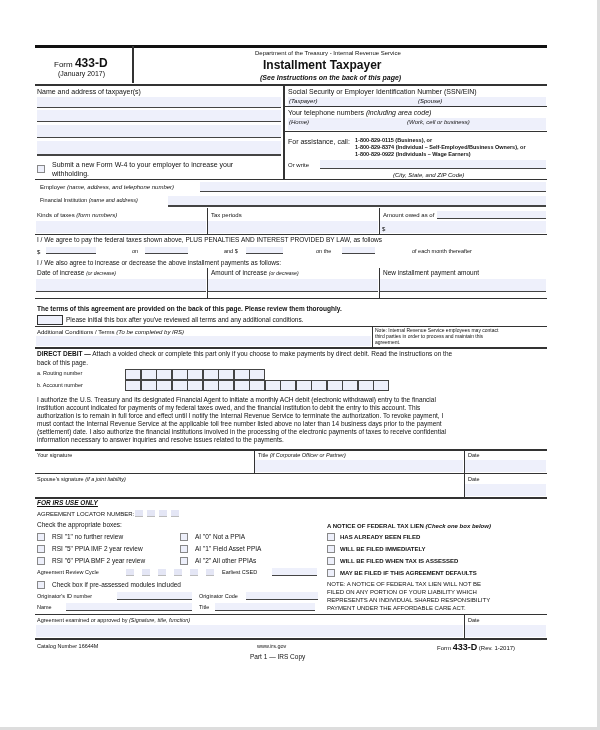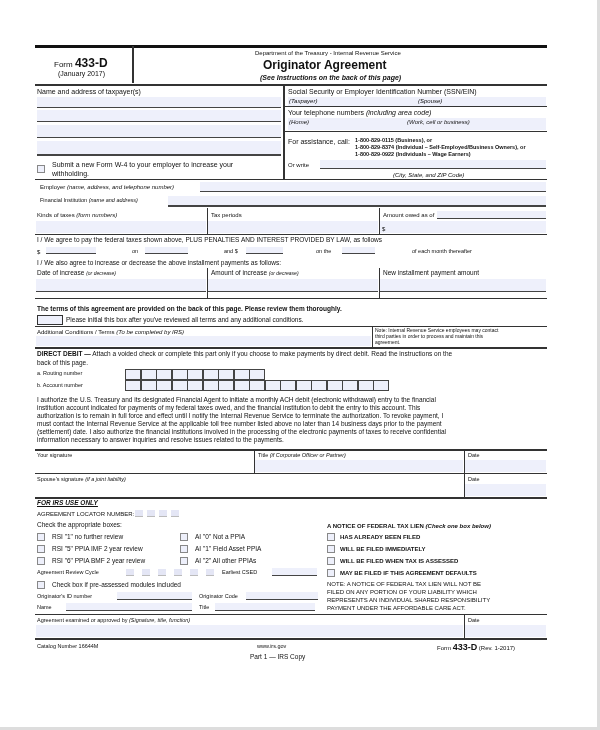--- a/index.html
+++ b/index.html
@@ -22,21 +22,21 @@
 </head>
 <body>
 
 <div class="page-frame"></div>
 
 <div class="hl3" style="left:35px;top:45px;width:512px;"></div>
 <div class="vl" style="left:132px;top:46px;height:37px;border-left:2px solid #333;"></div>
 <div class="t" style="left:54px;top:57px;font-size:8px;"><span>Form</span> <b style="font-size:12px;">433-D</b></div>
 <div class="t" style="left:58px;top:70px;">(January 2017)</div>
 <div class="t" style="left:255px;top:50px;font-size:6px;">Department of the Treasury - Internal Revenue Service</div>
-<div class="t b" style="left:263px;top:59px;font-size:12px;">Originator Agreement</div>
+<div class="t b" style="left:263px;top:59px;font-size:12px;">Installment Taxpayer</div>
 <div class="t b i" style="left:260px;top:74px;">(See Instructions on the back of this page)</div>
 <div class="hl" style="left:35px;top:84px;width:512px;border-top-width:2px;"></div>
 
 <div class="vl" style="left:283px;top:85px;height:94px;border-left-width:2px;"></div>
 <div class="t" style="left:37px;top:88px;">Name and address of taxpayer(s)</div>
 <div class="uline" style="left:37px;top:97px;width:244px;height:10px;"></div>
 <div class="uline" style="left:37px;top:110px;width:244px;height:11px;"></div>
 <div class="uline" style="left:37px;top:125px;width:244px;height:12px;"></div>
 <div class="uline" style="left:37px;top:141px;width:244px;height:13px;border-bottom-width:2px;"></div>
 

